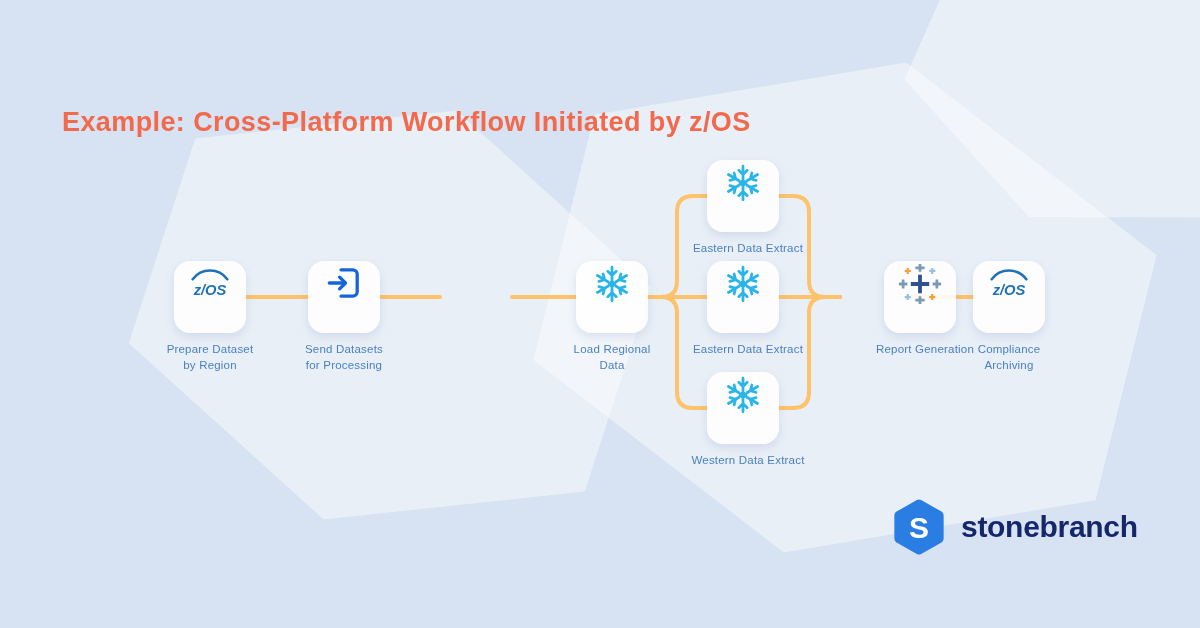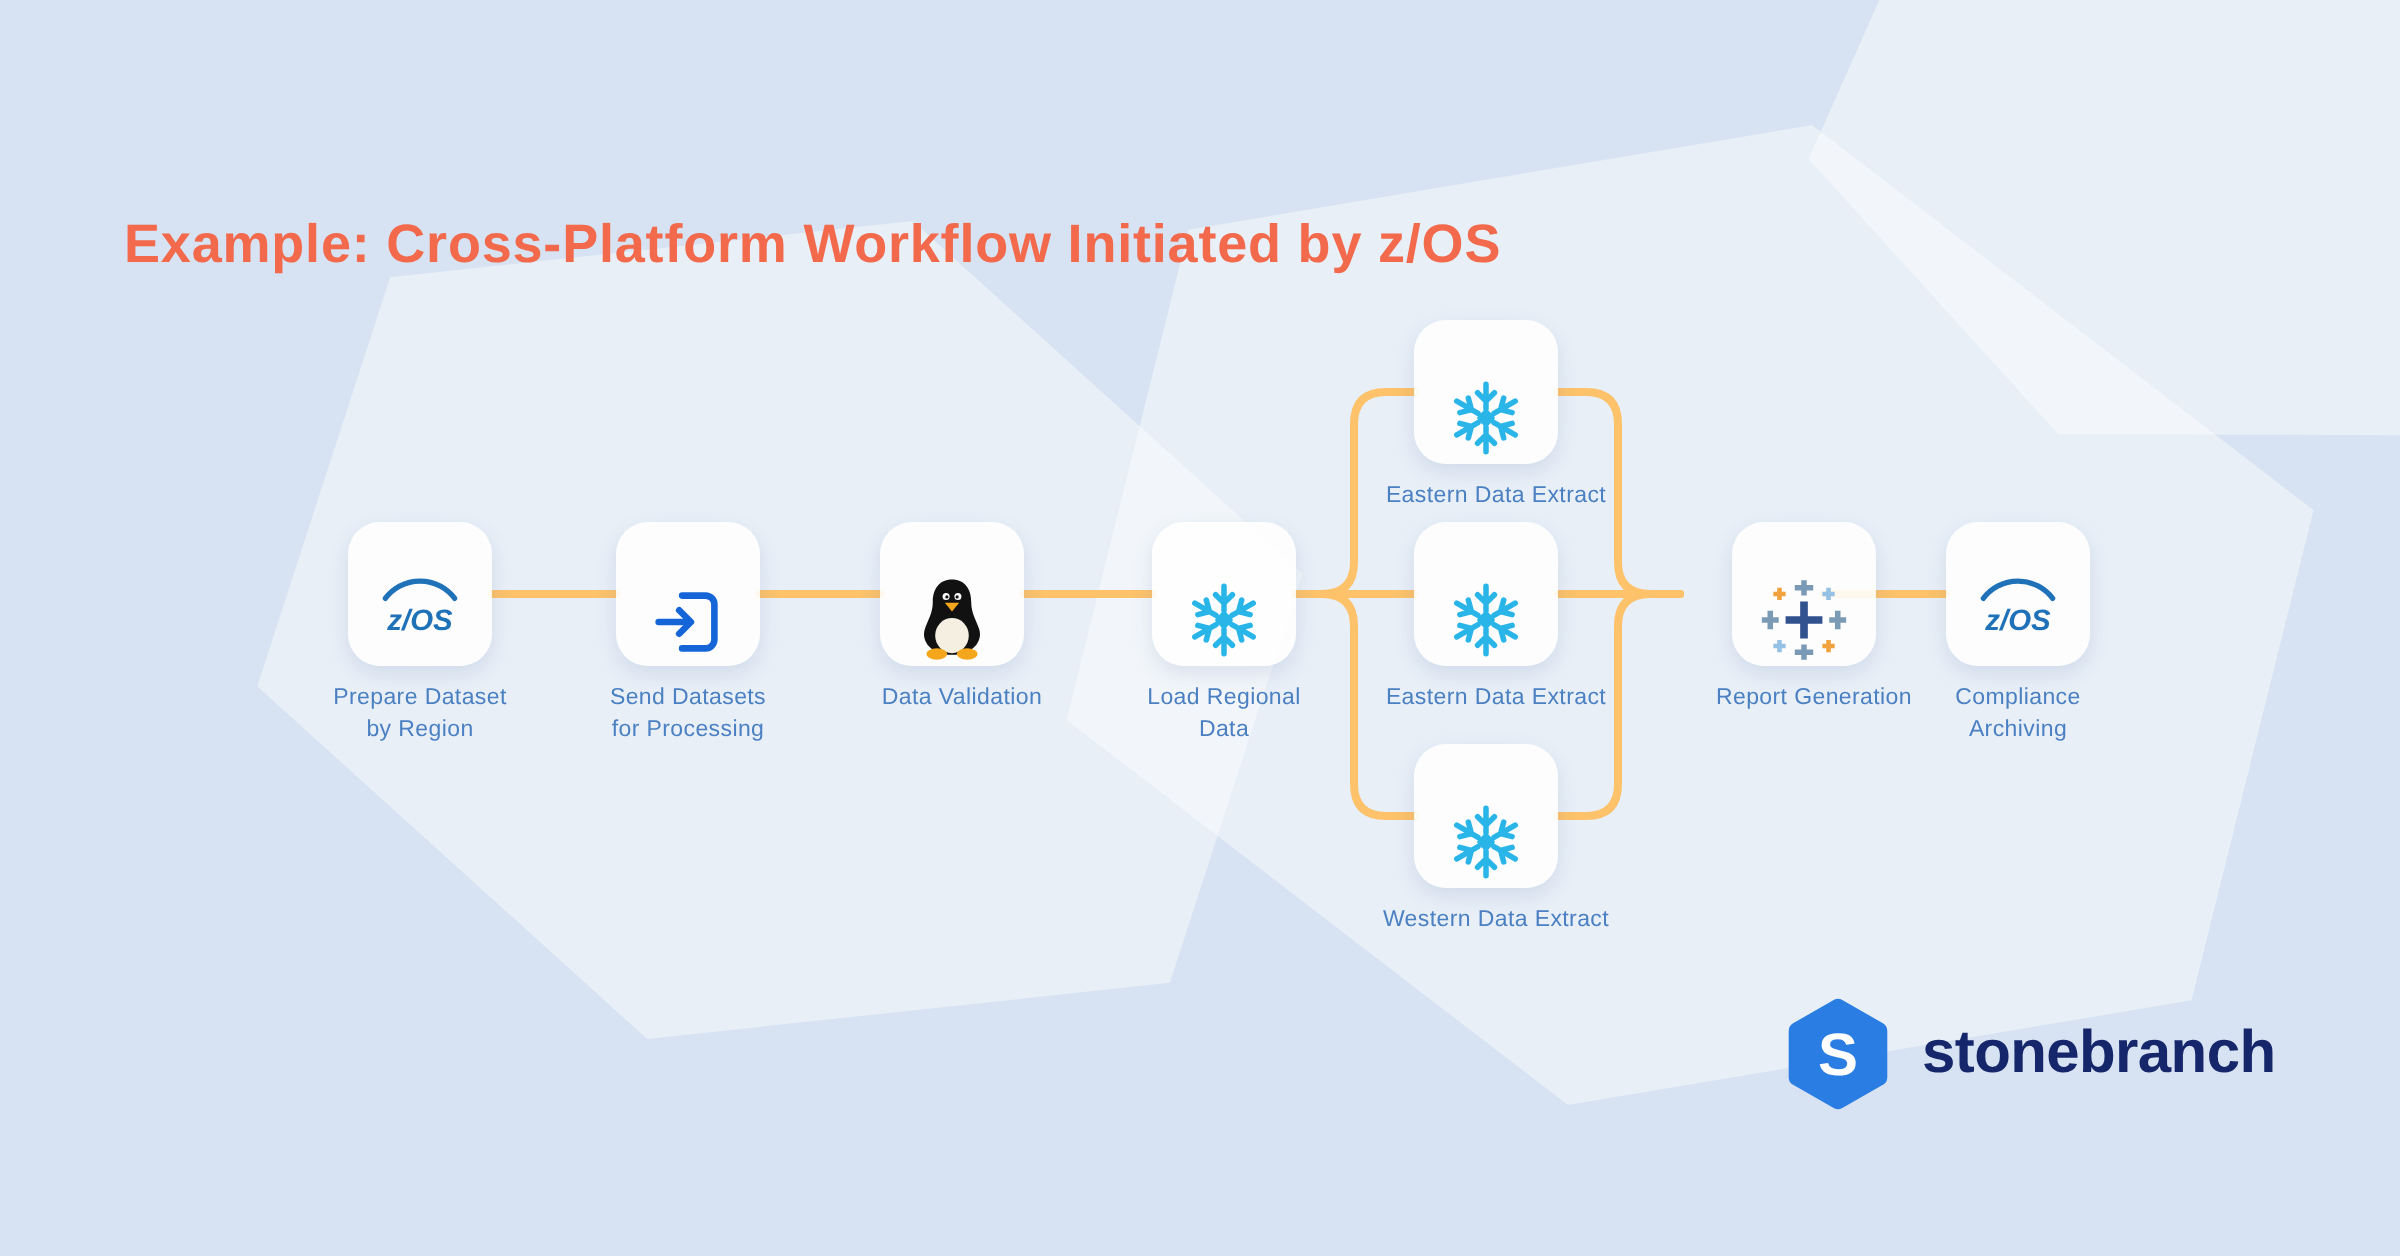--- a/index.html
+++ b/index.html
@@ -29,21 +29,21 @@
   }
 
   .connectors { position:absolute; left:0; top:0; width:1200px; height:628px; }
 
   .node { position:absolute; width:120px; text-align:center; }
   .tile {
     width:72px; height:72px; margin:0 auto;
     background:rgba(255,255,255,0.88);
     border-radius:16px;
     box-shadow:0 4px 10px rgba(70,100,160,0.14);
-    display:flex; align-items:flex-end; justify-content:center;
+    display:flex; align-items:flex-start; justify-content:center;
   }
   .label {
     margin:9px auto 0; font-size:11.5px; line-height:1.35;
     color:#4b80c2; letter-spacing:0.2px;text-align:center;
   }
   .lw96 { width:96px; } .lw92 { width:92px; } .lw88 { width:88px; }
   .lw76 { width:76px; } .lw130 { width:130px; }
 
   .brand-logo {
     position:absolute; left:890px; top:498px;
@@ -91,36 +91,20 @@
     <div class="tile">
       <svg viewBox="0 0 60 60" width="44" height="44" fill="none" stroke="#1565d8" stroke-width="4.5" stroke-linecap="round" stroke-linejoin="round">
         <path d="M26 12 h16 a6 6 0 0 1 6 6 v24 a6 6 0 0 1 -6 6 h-16"></path>
         <path d="M10 30 h21"></path>
         <path d="M24 22 l8 8 -8 8"></path>
       </svg>
     </div>
     <div class="label lw92">Send Datasets for Processing</div>
   </div>
 
-  <div class="node" style="left:416px;top:261px">
-    <div class="tile">
-      <svg viewBox="0 0 60 60" width="48" height="48">
-        <path d="M30 6 c-8 0 -12 6 -12 14 c0 7 -3 11 -5 17 c-2.4 7.5 4 16 17 16 s19.4 -8.5 17 -16 c-2 -6 -5 -10 -5 -17 c0 -8 -4 -14 -12 -14 z" fill="#111111"></path>
-        <ellipse cx="30" cy="41" rx="10.5" ry="11" fill="#f5efe2"></ellipse>
-        <circle cx="26.3" cy="16.5" r="2.2" fill="#ffffff"></circle>
-        <circle cx="33.7" cy="16.5" r="2.2" fill="#ffffff"></circle>
-        <circle cx="26.8" cy="16.8" r="1" fill="#111111"></circle>
-        <circle cx="33.2" cy="16.8" r="1" fill="#111111"></circle>
-        <path d="M25.5 20.5 h9 l-4.5 5.5 z" fill="#f4a71d"></path>
-        <ellipse cx="20.5" cy="52.5" rx="6.5" ry="3.6" fill="#f4a71d"></ellipse>
-        <ellipse cx="39.5" cy="52.5" rx="6.5" ry="3.6" fill="#f4a71d"></ellipse>
-      </svg>
-    </div>
-    <div class="label lw130">Data Validation</div>
-  </div>
 
   <div class="node" style="left:552px;top:261px">
     <div class="tile">
       <svg viewBox="0 0 60 60" width="46" height="46">
         <g stroke="#29b5e8" stroke-width="3.6" stroke-linecap="round" stroke-linejoin="round" fill="none">
           <g transform="rotate(0 30 30)">
               <path d="M30 24 L30 8 M24.5 13.5 L30 19 L35.5 13.5"></path>
             </g>
           <g transform="rotate(60 30 30)">
               <path d="M30 24 L30 8 M24.5 13.5 L30 19 L35.5 13.5"></path>
@@ -224,21 +208,21 @@
           <g transform="rotate(300 30 30)">
               <path d="M30 24 L30 8 M24.5 13.5 L30 19 L35.5 13.5"></path>
             </g>
         </g>
         <rect x="25.5" y="25.5" width="9" height="9" rx="1.5" fill="#29b5e8" transform="rotate(45 30 30)"></rect>
       </svg>
     </div>
     <div class="label lw130">Western Data Extract</div>
   </div>
 
-  <div class="node" style="left:842px;top:261px">
+  <div class="node" style="left:860px;top:261px">
     <div class="tile">
       <svg viewBox="0 0 60 60" width="46" height="46" fill="none" stroke-linecap="butt">
         <path d="M30 18 V42 M18 30 H42" stroke="#32518f" stroke-width="5"></path>
         <path d="M30 4 V14 M24 9 H36" stroke="#7b9ab5" stroke-width="3.6"></path>
         <path d="M30 46 V56 M24 51 H36" stroke="#7b9ab5" stroke-width="3.6"></path>
         <path d="M8 24 V36 M2.5 30 H13.5" stroke="#7b9ab5" stroke-width="3.6"></path>
         <path d="M52 24 V36 M46.5 30 H57.5" stroke="#7b9ab5" stroke-width="3.6"></path>
         <path d="M14 9 V17 M10 13 H18" stroke="#f2a23c" stroke-width="3"></path>
         <path d="M46 43 V51 M42 47 H50" stroke="#f2a23c" stroke-width="3"></path>
         <path d="M46 9 V17 M42 13 H50" stroke="#95c1e4" stroke-width="3"></path>

